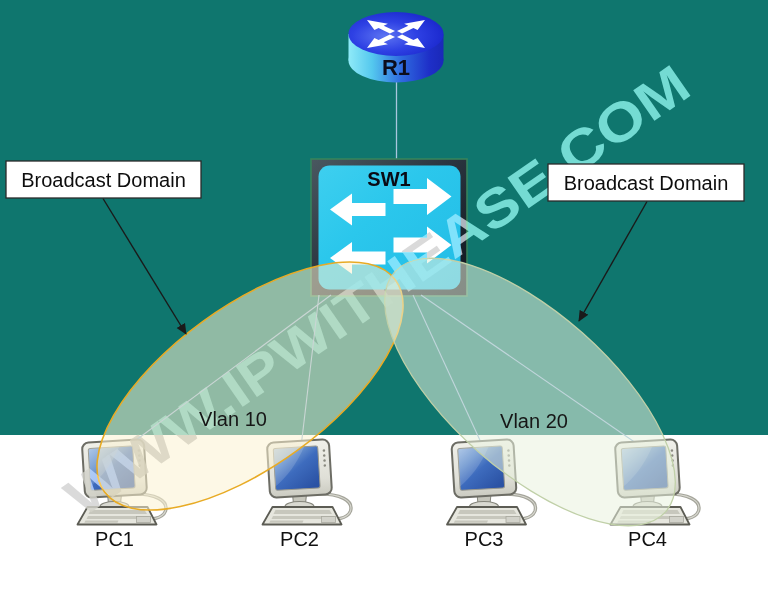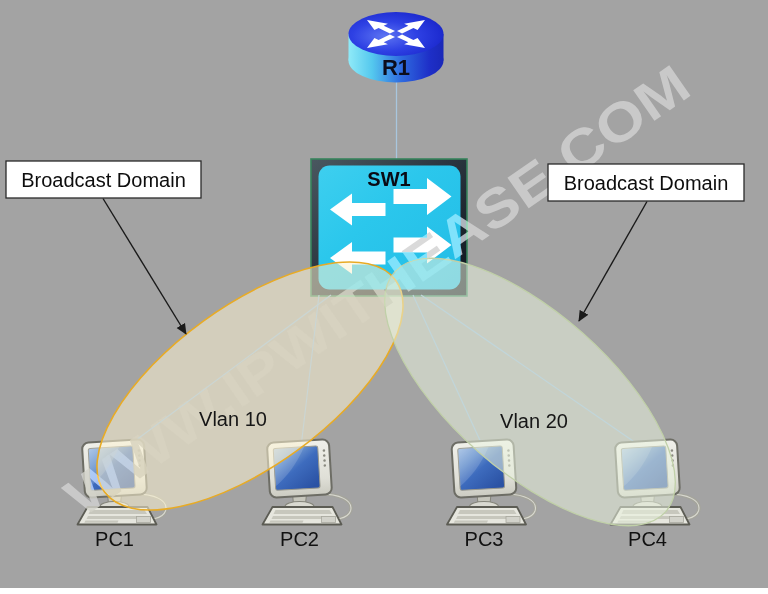--- a/index.html
+++ b/index.html
@@ -1,18 +1,18 @@
 <!DOCTYPE html>
 <html><head>
 <meta charset="utf-8">
 <style>
   html,body{margin:0;padding:0;background:#ffffff;}
   body{width:768px;height:594px;overflow:hidden;
        font-family:"Liberation Sans","DejaVu Sans",sans-serif;}
-  #stage{position:relative;width:768px;height:588px;background:#a3a3a3;}
+  #stage{position:relative;width:768px;height:435px;background:#0f766e;}
   svg{display:block;}
   text{font-family:"Liberation Sans","DejaVu Sans",sans-serif;}
 </style>
 </head>
 <body>
 
 <div id="stage">
 <svg width="768" height="594" viewBox="0 0 768 594">
   <defs>
 

